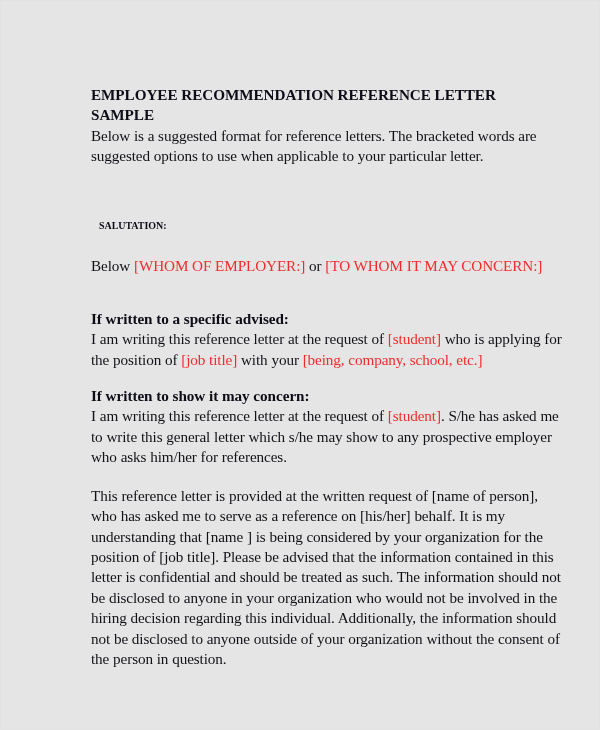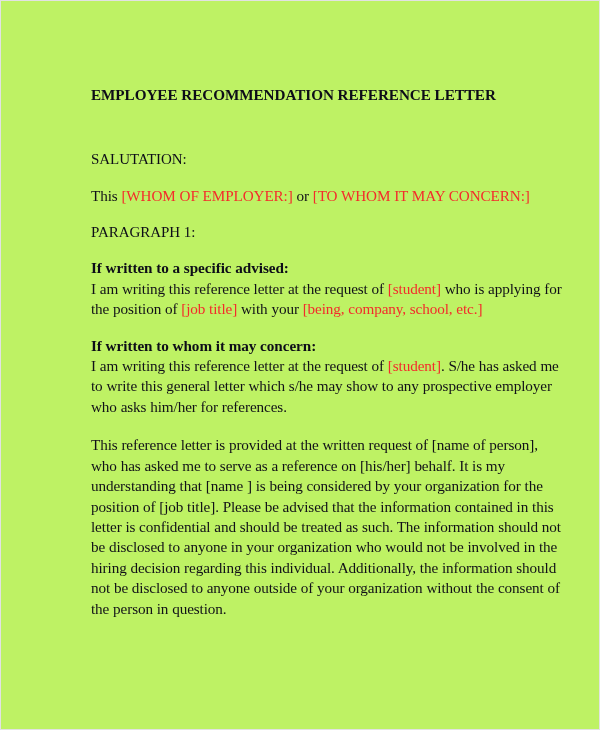--- a/index.html
+++ b/index.html
@@ -9,21 +9,21 @@
     background: #ffffff;
   }
   body {
     font-family: "Liberation Serif", "DejaVu Serif", serif;
   }
   .page {
     position: relative;
     width: 600px;
     height: 730px;
     box-sizing: border-box;
-    background: #bef264;
+    background: #e5e5e5;
     border: 1px solid #e2e2e2;
     overflow: hidden;
   }
   .doc-body {
     position: absolute;
     left: 90px;
     top: 84px;
     width: 474px;
   }
   .blk {
@@ -37,25 +37,25 @@
   }
   .doc-title {
     font-weight: bold;
     font-size: 15.2px;
     line-height: 1.345;
     color: #0d0d18;
     margin: 0;
     letter-spacing: -0.05px;
   }
   .heading {
-    font-weight: normal;
-    font-size: 15px;
+    font-weight: bold;
+    font-size: 10px;
     line-height: 1.345;
     color: #0d0d18;
-    margin: 0;
+    margin: 8px;
     letter-spacing: -0.05px;
   }
   .subheading {
     font-weight: bold;
     font-size: 15.2px;
     line-height: 1.345;
     color: #0d0d18;
     margin: 0;
     letter-spacing: -0.05px;
   }
@@ -73,43 +73,44 @@
   .sp-after-whom { height: 18px; }
 </style>
 </head>
 <body>
 
 <div class="page">
   <div class="doc-body">
 
     <div>
       <div class="doc-title">EMPLOYEE RECOMMENDATION REFERENCE LETTER</div>
+      <div class="doc-title">SAMPLE</div>
     </div>
 
+    <p class="blk">Below is a suggested format for reference letters. The bracketed words are suggested options to use when applicable to your particular letter.</p>
 
     <div class="sp-intro-after"></div>
 
     <div class="heading">SALUTATION:</div>
 
     <div class="sp-after-salutation"></div>
 
-    <p class="blk"><span>This </span><span class="red">[WHOM OF EMPLOYER:]</span><span> or </span><span class="red">[TO WHOM IT MAY CONCERN:]</span></p>
+    <p class="blk"><span>Below </span><span class="red">[WHOM OF EMPLOYER:]</span><span> or </span><span class="red">[TO WHOM IT MAY CONCERN:]</span></p>
 
     <div class="sp-after-dear"></div>
 
-    <div class="heading">PARAGRAPH 1:</div>
 
     <div class="sp-after-para1"></div>
 
     <div class="subheading">If written to a specific advised:</div>
     <p class="blk"><span>I am writing this reference letter at the request of </span><span class="red">[student]</span><span> who is applying for the position of </span><span class="red">[job title]</span><span> with your </span><span class="red">[being, company, school, etc.]</span></p>
 
     <div class="sp-after-specific"></div>
 
-    <div class="subheading">If written to whom it may concern:</div>
+    <div class="subheading">If written to show it may concern:</div>
     <p class="blk"><span>I am writing this reference letter at the request of </span><span class="red">[student]</span><span>. S/he has asked me to write this general letter which s/he may show to any prospective employer who asks him/her for references.</span></p>
 
     <div class="sp-after-whom"></div>
 
     <p class="blk"><span>This reference letter is provided at the written request of </span><span class="bold">[name of person]</span><span>, who has asked me to serve as a reference on </span><span class="bold">[his/her]</span><span> behalf. It is my understanding that [name ] is being considered by your organization for the position of </span><span class="bold">[job title]</span><span>. Please be advised that the information contained in this letter is confidential and should be treated as such. The information should not be disclosed to anyone in your organization who would not be involved in the hiring decision regarding this individual. Additionally, the information should not be disclosed to anyone outside of your organization without the consent of the person in question.</span></p>
 
   </div>
 </div>
 
 </body></html>

